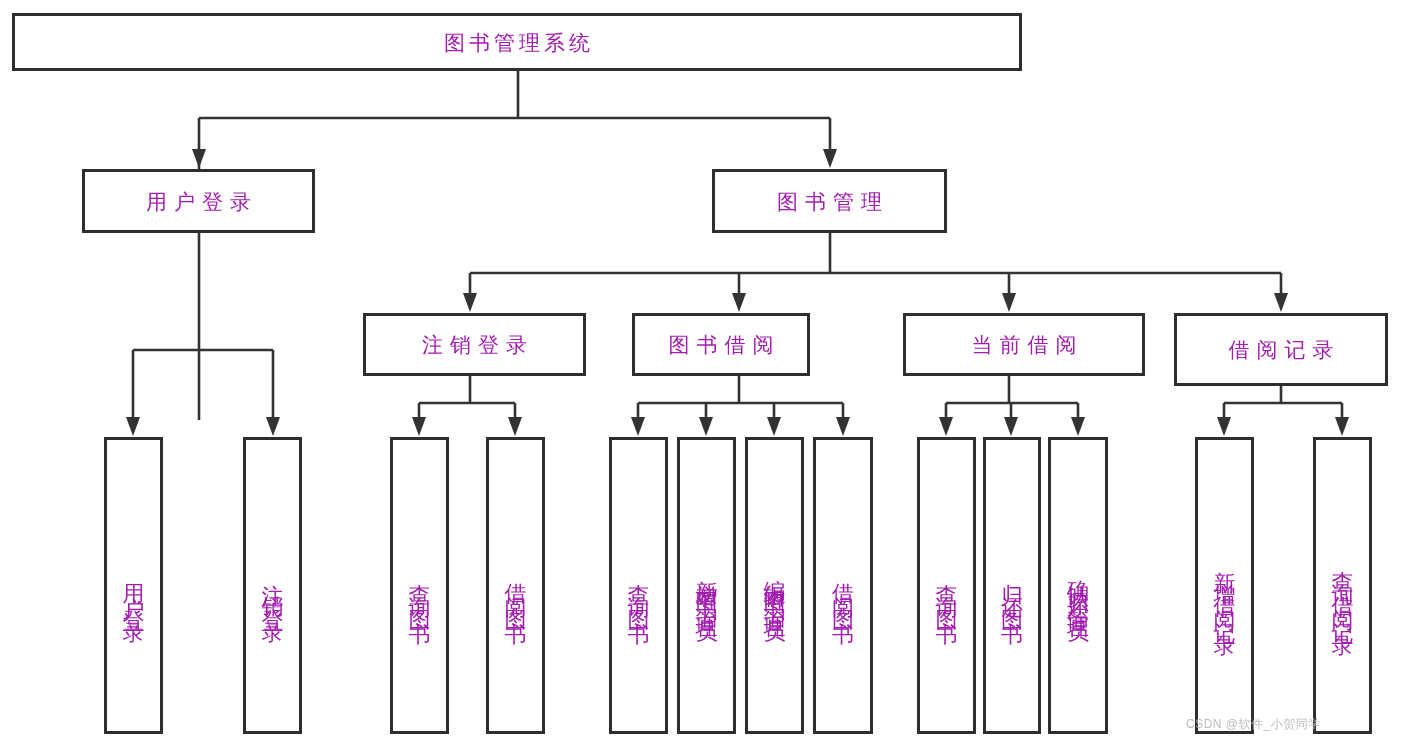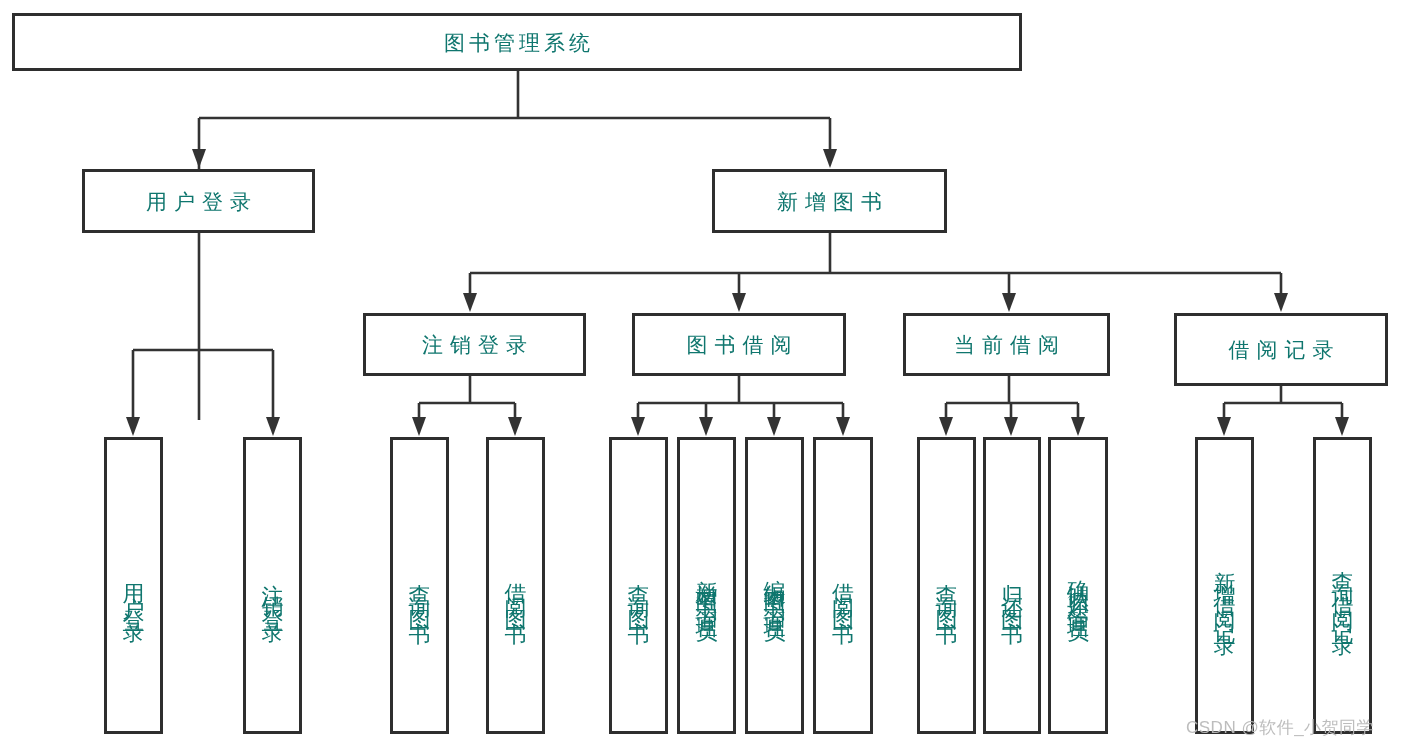--- a/index.html
+++ b/index.html
@@ -22,21 +22,21 @@
     pointer-events: none;
   }
   .node {
     position: absolute;
     box-sizing: border-box;
     background: #ffffff;
     border: 3px solid #2e2e2e;
     display: flex;
     align-items: center;
     justify-content: center;
-    color: #0f766e;
+    color: #a21caf;
     z-index: 2;
   }
   .node.h span {
     font-size: 21px;
     letter-spacing: 7px;
     margin-right: -7px; 
     white-space: nowrap;
     line-height: 1;
   }
   .node.root span { letter-spacing: 4px; margin-right: -4px; }
@@ -50,21 +50,21 @@
     white-space: nowrap;
   }
   .node.v.long span {
     letter-spacing: 6px;
     margin-bottom: -6px;
   }
   #watermark {
     position: absolute;
     left: 1186px;
     top: 716px;
-    font-size: 17px;
+    font-size: 12px;
     color: rgba(185, 185, 185, 0.95);
     white-space: nowrap;
     z-index: 5;
     letter-spacing: 0.5px;
   }
 </style>
 </head>
 <body>
 
 <div id="canvas">
@@ -103,30 +103,30 @@
   </svg>
 
   <div class="node h root" style="left:12px; top:13px; width:1010px; height:58px;">
     <span>图书管理系统</span>
   </div>
 
   <div class="node h" style="left:82px; top:169px; width:233px; height:64px;">
     <span>用户登录</span>
   </div>
   <div class="node h" style="left:712px; top:169px; width:235px; height:64px;">
-    <span>新增图书</span>
+    <span>图书管理</span>
   </div>
 
   <div class="node h" style="left:363px; top:313px; width:223px; height:63px;">
     <span>注销登录</span>
   </div>
-  <div class="node h" style="left:632px; top:313px; width:214px; height:63px;">
+  <div class="node h" style="left:632px; top:313px; width:178px; height:63px;">
     <span>图书借阅</span>
   </div>
-  <div class="node h" style="left:903px; top:313px; width:207px; height:63px;">
+  <div class="node h" style="left:903px; top:313px; width:242px; height:63px;">
     <span>当前借阅</span>
   </div>
   <div class="node h" style="left:1174px; top:313px; width:214px; height:73px;">
     <span>借阅记录</span>
   </div>
 
   <div class="node v" style="left:104px; top:437px; width:59px; height:297px;">
     <span>用户登录</span>
   </div>
   <div class="node v" style="left:243px; top:437px; width:59px; height:297px;">

